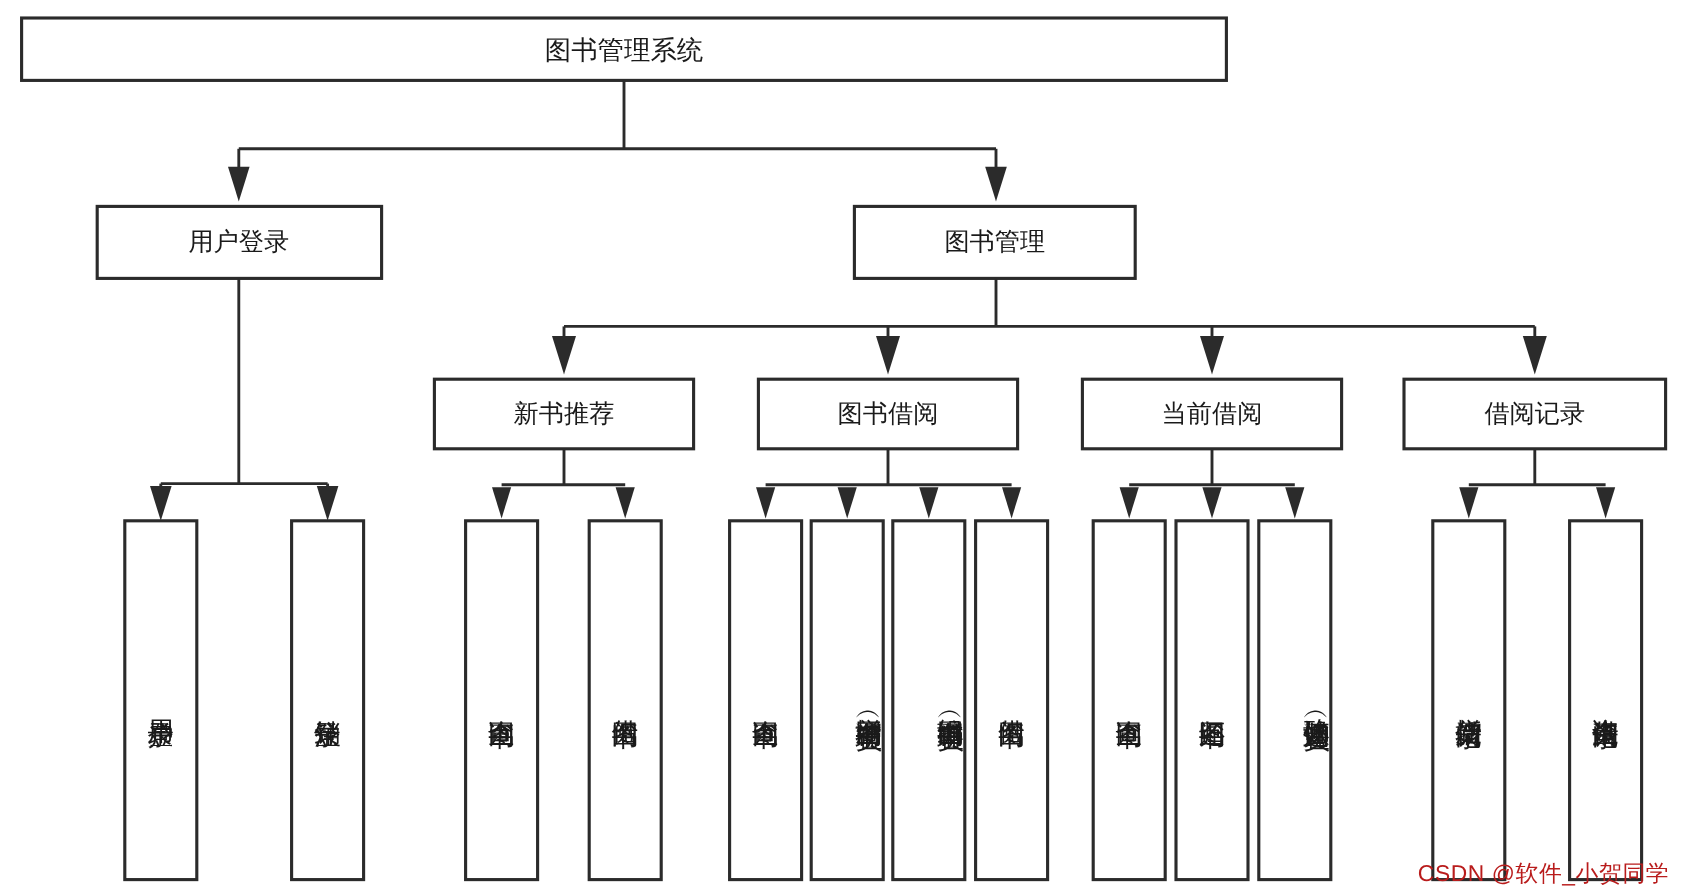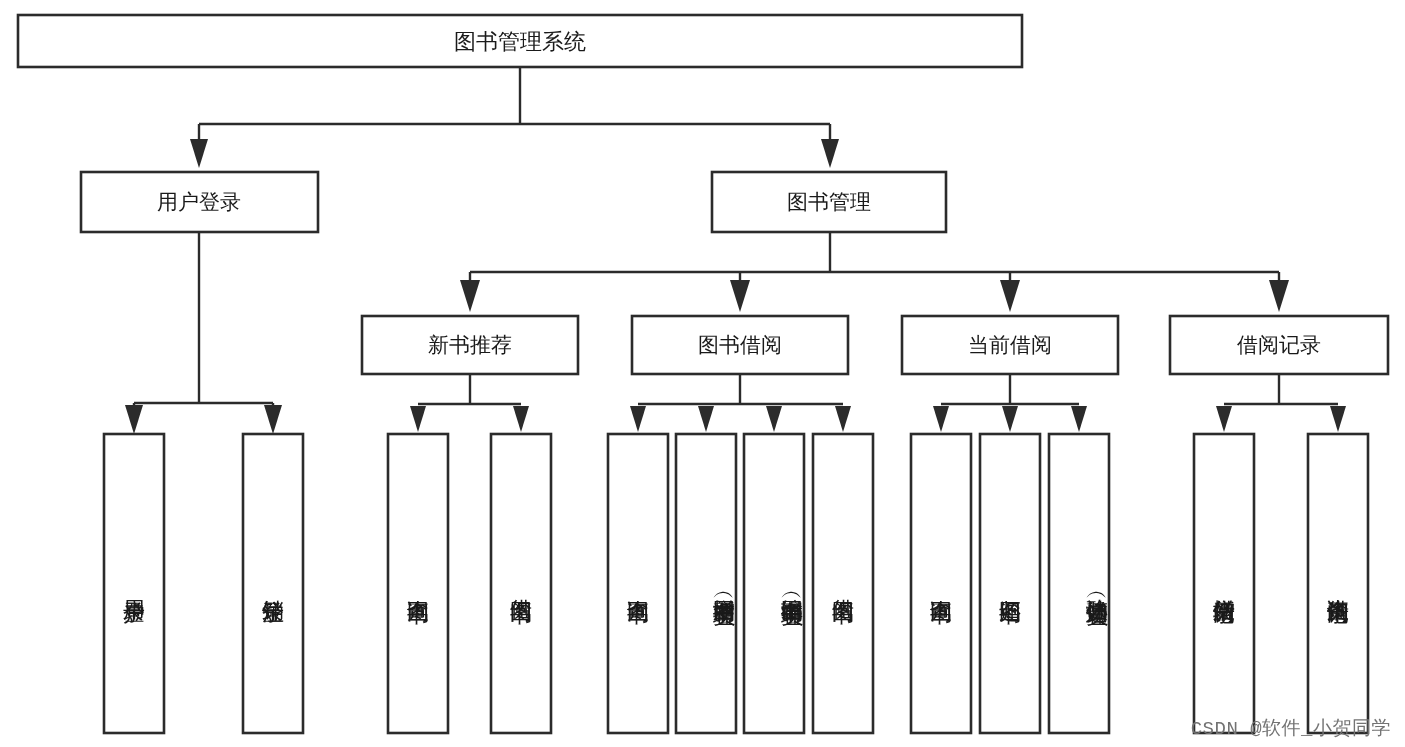--- a/index.html
+++ b/index.html
@@ -66,23 +66,23 @@
     color: #1a1a1a;
     letter-spacing: 1px;
     white-space: nowrap;
     text-align: center;
     pointer-events: none;
   }
   .watermark {
     position: absolute;
     right: 14px;
     bottom: 6px;
-    font-family: Liberation Mono, monospace;
+    font-family: Liberation Sans, sans-serif;
     font-size: 19px;
-    color: #737373;
+    color: #b91c1c;
     letter-spacing: 0.5px;
     user-select: none;
   }
 </style>
 </head>
 <body>
 
 <div id="diagram-root">
 
   <svg id="diagram-svg" viewBox="0 0 1405 747">

